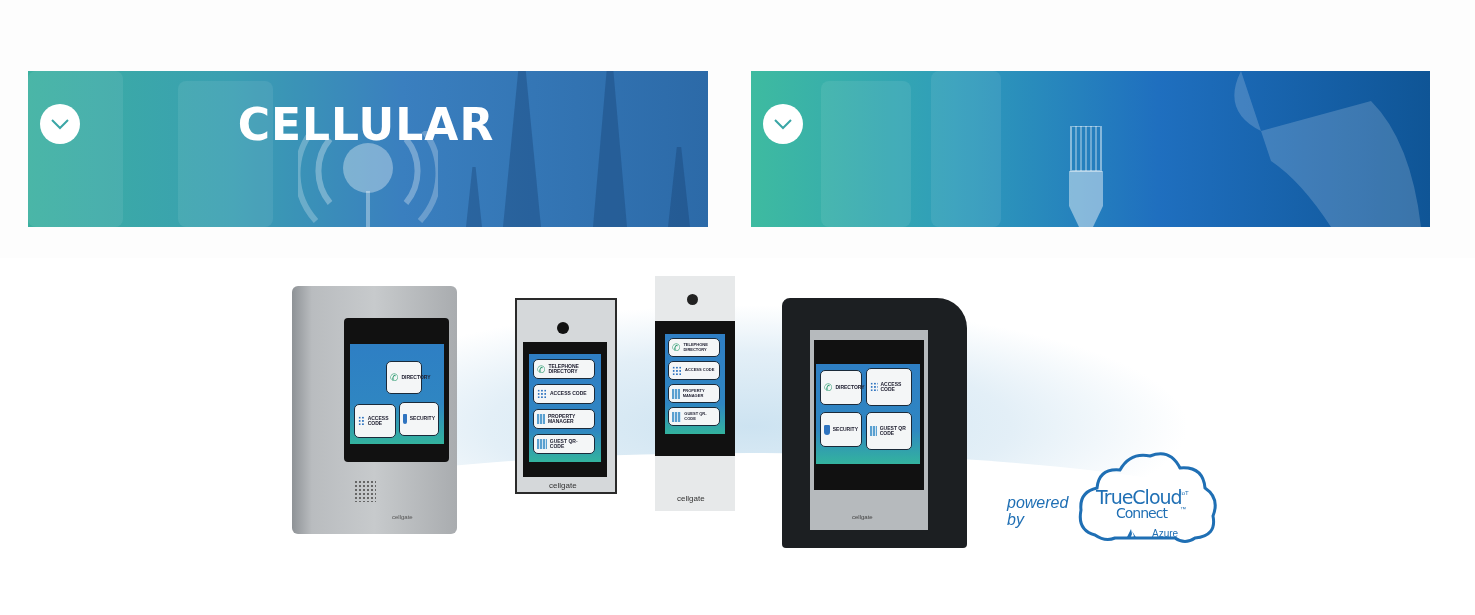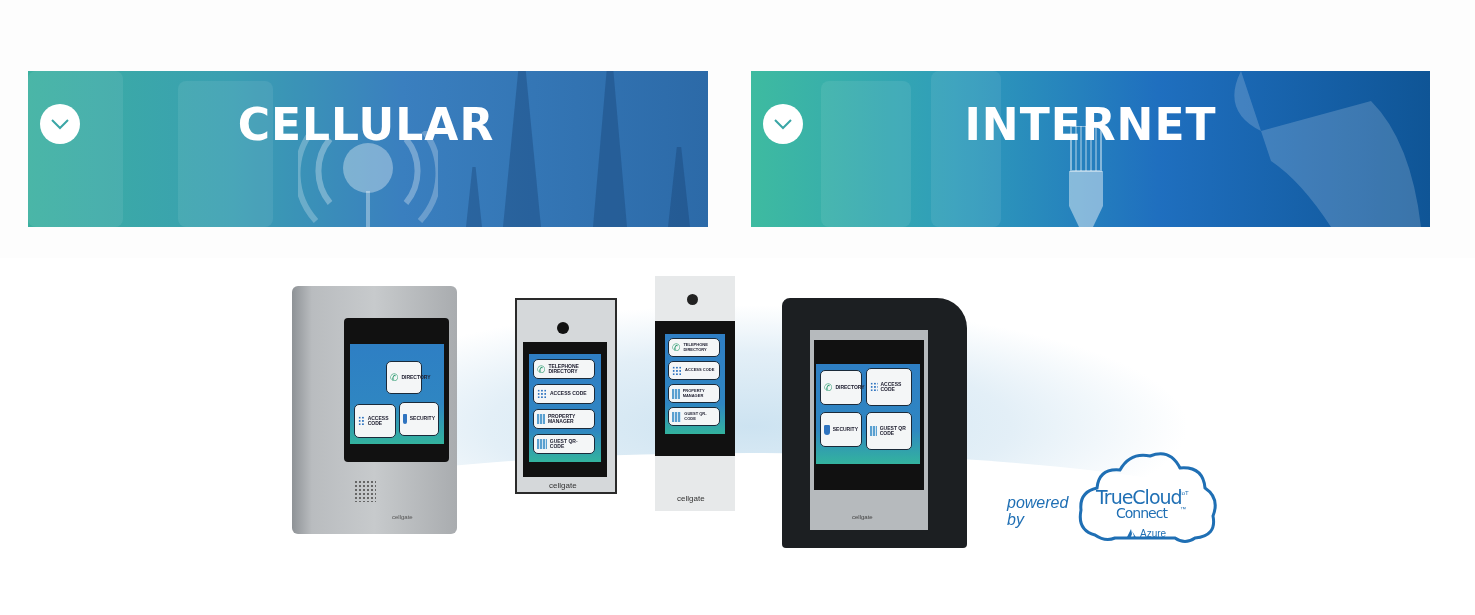--- a/index.html
+++ b/index.html
@@ -52,21 +52,21 @@
      radial-gradient(circle,#2f74c0 35%,transparent 40%) 0 0/3.3px 3.3px; }
   .ico-shield { width:9px; height:10px; background:#2f74c0; border-radius:2px 2px 5px 5px; }
   .ico-qr { width:10px; height:10px; background:repeating-linear-gradient(90deg,#5aa0d0 0 2px,#cfe3f2 2px 3px); }
 
   .powered { position:absolute; left:1007px; top:494px; color:#1f6fb4; font-style:italic; font-size:16px; line-height:17px; }
   .cloud { position:absolute; left:1075px; top:450px; width:145px; height:95px; }
   .cloud-text1 { position:absolute; left:1096px; top:486px; color:#1f6fb4; font-size:19px; font-family:"DejaVu Sans", sans-serif; letter-spacing:-1px; }
   .cloud-sup { position:absolute; left:1180px; top:490px; color:#1f6fb4; font-size:6px; }
   .cloud-text2 { position:absolute; left:1116px; top:505px; color:#1f6fb4; font-size:14px; font-family:"DejaVu Sans", sans-serif; letter-spacing:-1px; }
   .cloud-tm { position:absolute; left:1180px; top:506px; color:#1f6fb4; font-size:6px; }
-  .azure { position:absolute; left:1126px; top:528px; color:#1f6fb4; font-size:10px; display:flex; align-items:center; gap:3px; }
+  .azure { position:absolute; left:1126px; top:528px; color:#1f6fb4; font-size:10px; display:flex; align-items:center; gap:15px; }
 </style>
 </head>
 <body>
 
 <div class="top-band"></div>
 
 <div class="banner cellular">
   <div class="ghost-panel" style="left:0;top:0;width:95px;height:156px;"></div>
   <div class="ghost-panel" style="left:150px;top:10px;width:95px;height:146px;"></div>
   <svg class="deco" style="left:270px;top:60px;" width="140" height="96" viewBox="0 0 140 96">
@@ -104,21 +104,20 @@
     <path d="M8 45 H42 V80 L32 101 H18 L8 80 Z" fill="rgba(255,255,255,0.45)"></path>
   </svg>
   <svg class="deco" style="left:430px;top:0;" width="249" height="156" viewBox="0 0 249 156">
     <path d="M60 0 Q40 40 80 60 L190 30 Q230 70 240 156 L150 156 Q120 110 90 90 Z" fill="rgba(255,255,255,0.18)"></path>
   </svg>
   <div class="chev">
     <svg viewBox="0 0 20 12">
         <path d="M2 2 L10 10 L18 2" stroke="#3aa6a6" stroke-width="2" fill="none"></path>
       </svg>
   </div>
-  <div class="title">INTERNET</div>
 </div>
 
 <div class="product-area">
   <div class="sky"></div>
   <div class="ground"></div>
 
   <div class="device" style="left:92px;top:28px;width:165px;height:248px;">
     <div style="position:absolute;left:0;top:0;width:165px;height:248px;background:linear-gradient(90deg,#8e9296 0%,#b9bcbf 12%,#c7cacc 50%,#a9acaf 100%);border-radius:6px;"></div>
     <div style="position:absolute;left:52px;top:32px;width:105px;height:144px;background:#111;border-radius:4px;"></div>
     <div style="position:absolute;left:58px;top:58px;width:94px;height:100px;background:linear-gradient(180deg,#2e7fc4 0%,#2f86c2 60%,#33b39e 100%);"></div>

